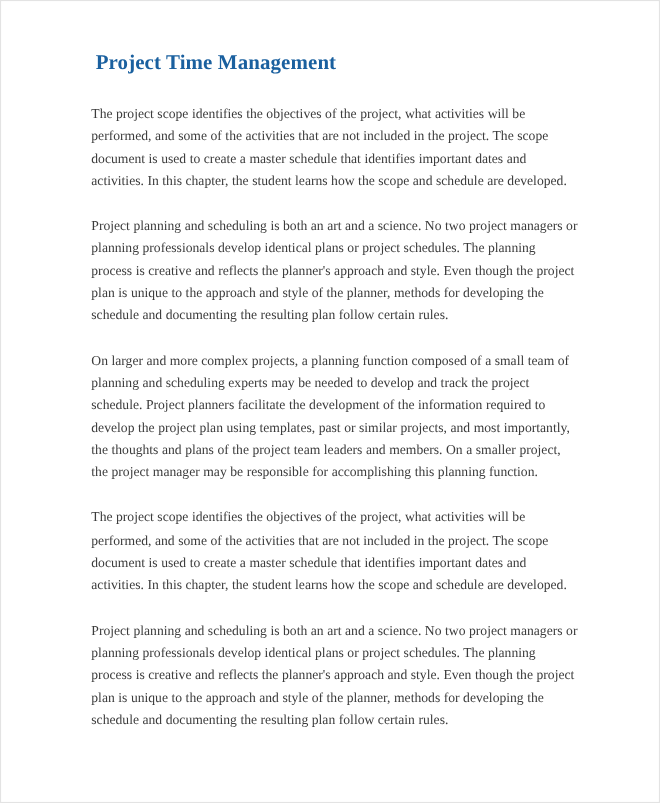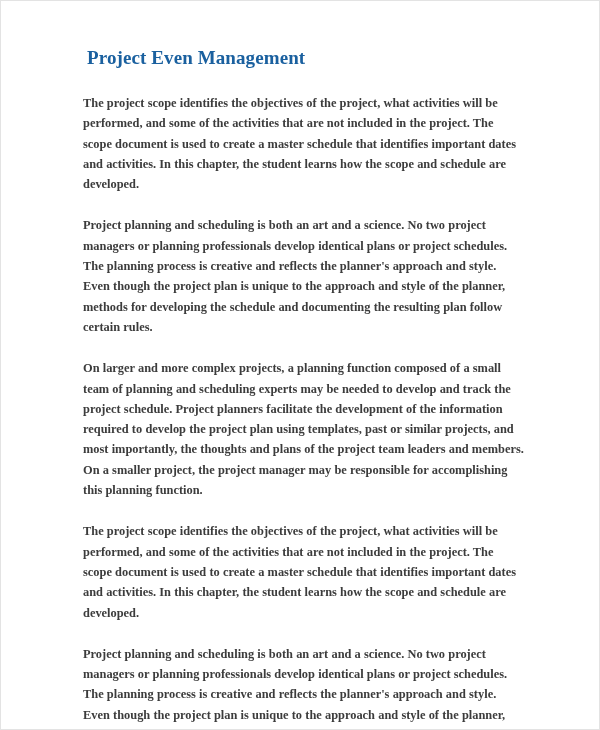--- a/index.html
+++ b/index.html
@@ -43,34 +43,33 @@
 
   .paragraph {
     margin: 0 0 21px 0;
     padding: 0;
     font-family: "Liberation Serif", "DejaVu Serif", serif;
     font-size: 12.4px;
     line-height: 20.3px;
     color: #3c3c3c;
     text-align: left;
     word-spacing: 0.1px;
-    font-weight: bold;
   }
 
   .paragraph:last-child {
     margin-bottom: 0;
   }
 </style>
 </head>
 <body>
 
 <div class="page">
   <div class="doc-body">
 
-    <h1 class="doc-title">Project Even Management</h1>
+    <h1 class="doc-title">Project Time Management</h1>
 
     <div class="paragraphs">
       <p class="paragraph">The project scope identifies the objectives of the project, what activities will be performed, and some of the activities that are not included in the project. The scope document is used to create a master schedule that identifies important dates and activities. In this chapter, the student learns how the scope and schedule are developed.</p>
       <p class="paragraph">Project planning and scheduling is both an art and a science. No two project managers or planning professionals develop identical plans or project schedules. The planning process is creative and reflects the planner's approach and style. Even though the project plan is unique to the approach and style of the planner, methods for developing the schedule and documenting the resulting plan follow certain rules.</p>
       <p class="paragraph">On larger and more complex projects, a planning function composed of a small team of planning and scheduling experts may be needed to develop and track the project schedule. Project planners facilitate the development of the information required to develop the project plan using templates, past or similar projects, and most importantly, the thoughts and plans of the project team leaders and members. On a smaller project, the project manager may be responsible for accomplishing this planning function.</p>
       <p class="paragraph">The project scope identifies the objectives of the project, what activities will be performed, and some of the activities that are not included in the project. The scope document is used to create a master schedule that identifies important dates and activities. In this chapter, the student learns how the scope and schedule are developed.</p>
       <p class="paragraph">Project planning and scheduling is both an art and a science. No two project managers or planning professionals develop identical plans or project schedules. The planning process is creative and reflects the planner's approach and style. Even though the project plan is unique to the approach and style of the planner, methods for developing the schedule and documenting the resulting plan follow certain rules.</p>
     </div>
 
   </div>

